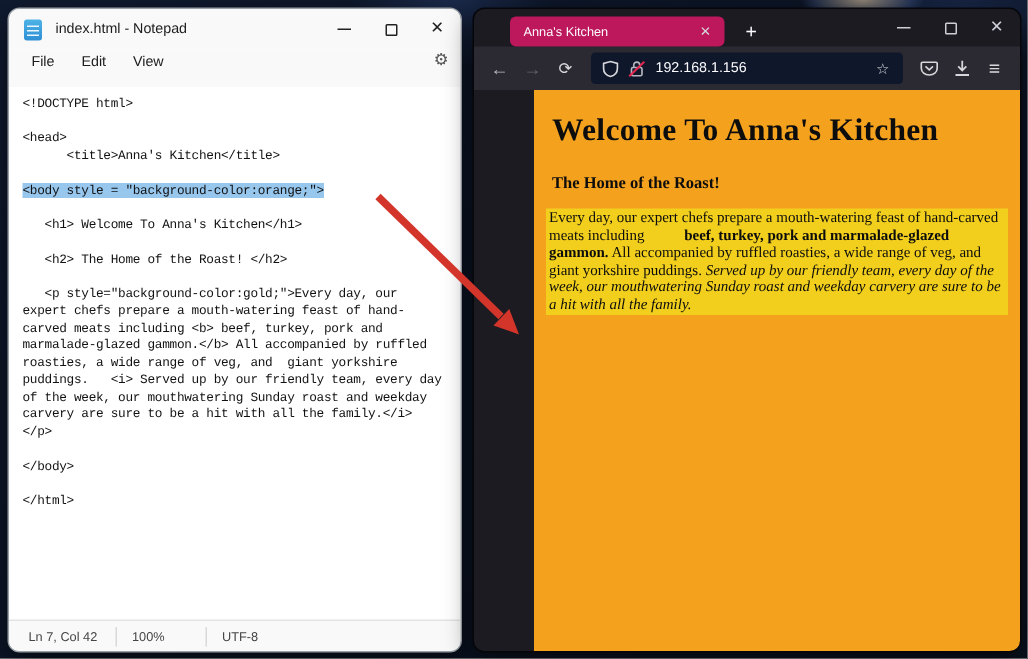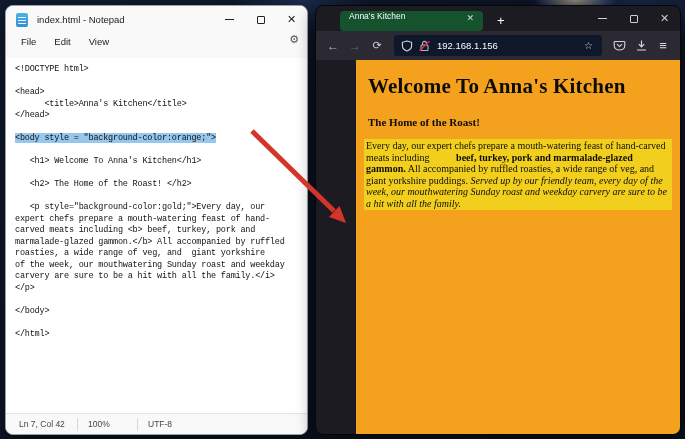--- a/index.html
+++ b/index.html
@@ -52,21 +52,21 @@
   .np-status-cell.c4 { border-right: none; width: 70px; }
 
   
   .fx-window {
     position: absolute; left: 315px; top: 5px; width: 366px; height: 430px;
     background: #1c1b22; border-radius: 8px; border: 1px solid #06060a;
     box-shadow: 0 6px 18px rgba(0,0,0,0.6);
     display: flex; flex-direction: column; overflow: hidden;
   }
   .fx-tabbar { height: 25px; display: flex; align-items: center; padding: 4px 0 0 24px; flex: none; position: relative; }
-  .fx-tab { width: 143px; height: 20px; background: #14532d; border-radius: 4px; display: flex; padding: 0 6px 0 9px; }
+  .fx-tab { width: 143px; height: 20px; background: #be185d; border-radius: 4px; display: flex; align-items: center; padding: 0 6px 0 9px; }
   .fx-tab-title { font-size: 8.5px; color: #fbfbfe; flex: 1; white-space: nowrap; overflow: hidden; }
   .fx-tab-close { color: #d7d7db; font-size: 9px; padding: 2px 3px; }
   .fx-newtab { color: #fbfbfe; font-size: 13px; margin-left: 10px; padding: 0 4px; }
   .fx-win-controls { position: absolute; right: 0; top: 0; height: 25px; display: flex; }
   .fx-ctl { width: 31px; height: 100%; display: flex; align-items: center; justify-content: center; }
   .fx-min-glyph { width: 9px; border-top: 1px solid #cfcfd8; display: inline-block; }
   .fx-max-glyph { width: 8px; height: 8px; border: 1px solid #cfcfd8; border-radius: 1px; display: inline-block; }
   .fx-close-glyph { color: #cfcfd8; font-size: 11px; line-height: 1; }
 
   .fx-navbar { height: 29px; background: #2b2a33; display: flex; align-items: center; padding: 0 6px; flex: none; }
@@ -116,33 +116,33 @@
       <span class="np-menu-item">Edit</span>
       <span class="np-menu-item">View</span>
       <span class="np-gear">⚙</span>
     </div>
     <div class="np-editor">
       <div>
           <div class="code-line"><span>&lt;!DOCTYPE html&gt;</span></div>
           <div class="code-line"><span></span></div>
           <div class="code-line"><span>&lt;head&gt;</span></div>
           <div class="code-line"><span>      &lt;title&gt;Anna's Kitchen&lt;/title&gt;</span></div>
-          <div class="code-line"><span>&lt;/head&gt;</span></div>
           <div class="code-line"><span></span></div>
           <div class="code-line"><span class="selected">&lt;body style = "background-color:orange;"&gt;</span></div>
           <div class="code-line"><span></span></div>
           <div class="code-line"><span>   &lt;h1&gt; Welcome To Anna's Kitchen&lt;/h1&gt;</span></div>
           <div class="code-line"><span></span></div>
           <div class="code-line"><span>   &lt;h2&gt; The Home of the Roast! &lt;/h2&gt;</span></div>
           <div class="code-line"><span></span></div>
           <div class="code-line"><span>   &lt;p style="background-color:gold;"&gt;Every day, our</span></div>
           <div class="code-line"><span>expert chefs prepare a mouth-watering feast of hand-</span></div>
           <div class="code-line"><span>carved meats including &lt;b&gt; beef, turkey, pork and</span></div>
           <div class="code-line"><span>marmalade-glazed gammon.&lt;/b&gt; All accompanied by ruffled</span></div>
           <div class="code-line"><span>roasties, a wide range of veg, and  giant yorkshire</span></div>
+          <div class="code-line"><span>puddings.   &lt;i&gt; Served up by our friendly team, every day</span></div>
           <div class="code-line"><span>of the week, our mouthwatering Sunday roast and weekday</span></div>
           <div class="code-line"><span>carvery are sure to be a hit with all the family.&lt;/i&gt;</span></div>
           <div class="code-line"><span>&lt;/p&gt;</span></div>
           <div class="code-line"><span></span></div>
           <div class="code-line"><span>&lt;/body&gt;</span></div>
           <div class="code-line"><span></span></div>
           <div class="code-line"><span>&lt;/html&gt;</span></div>
         </div>
     </div>
     <div class="np-statusbar">

